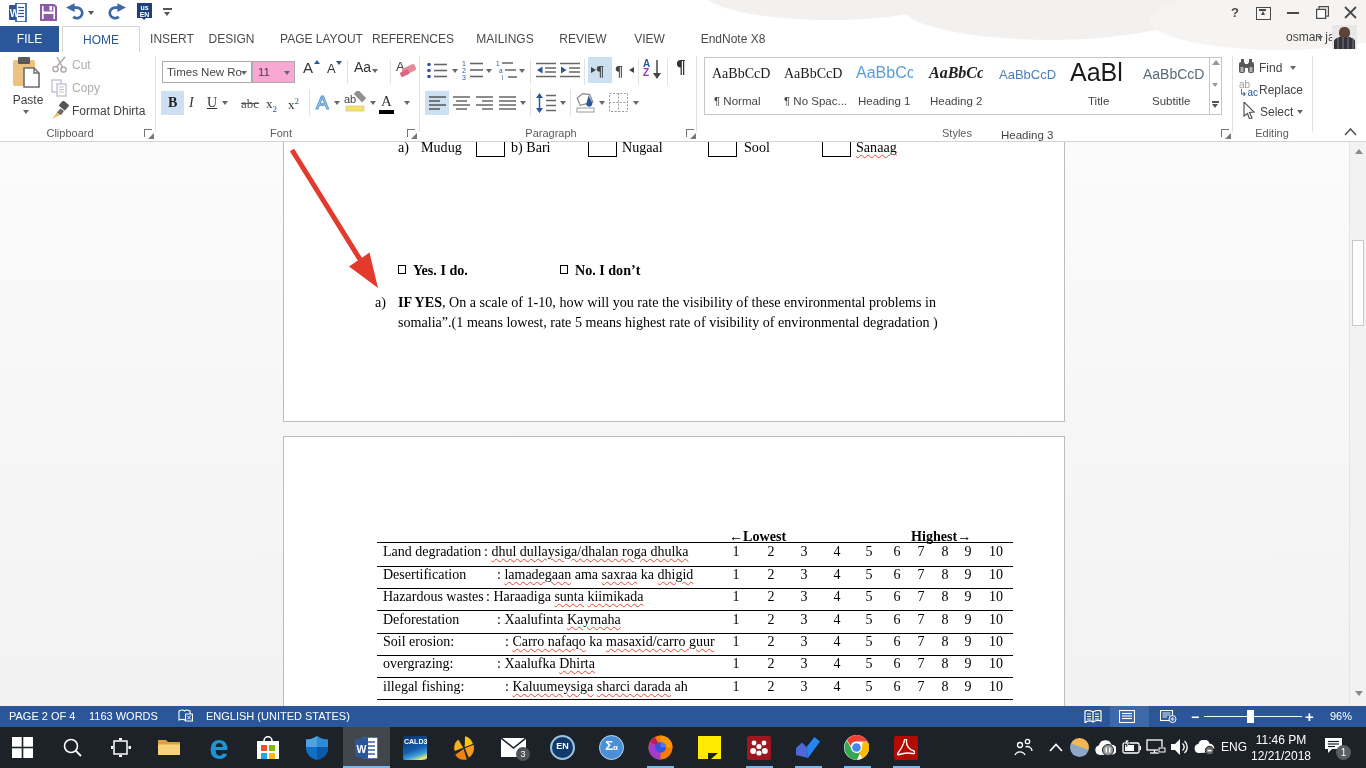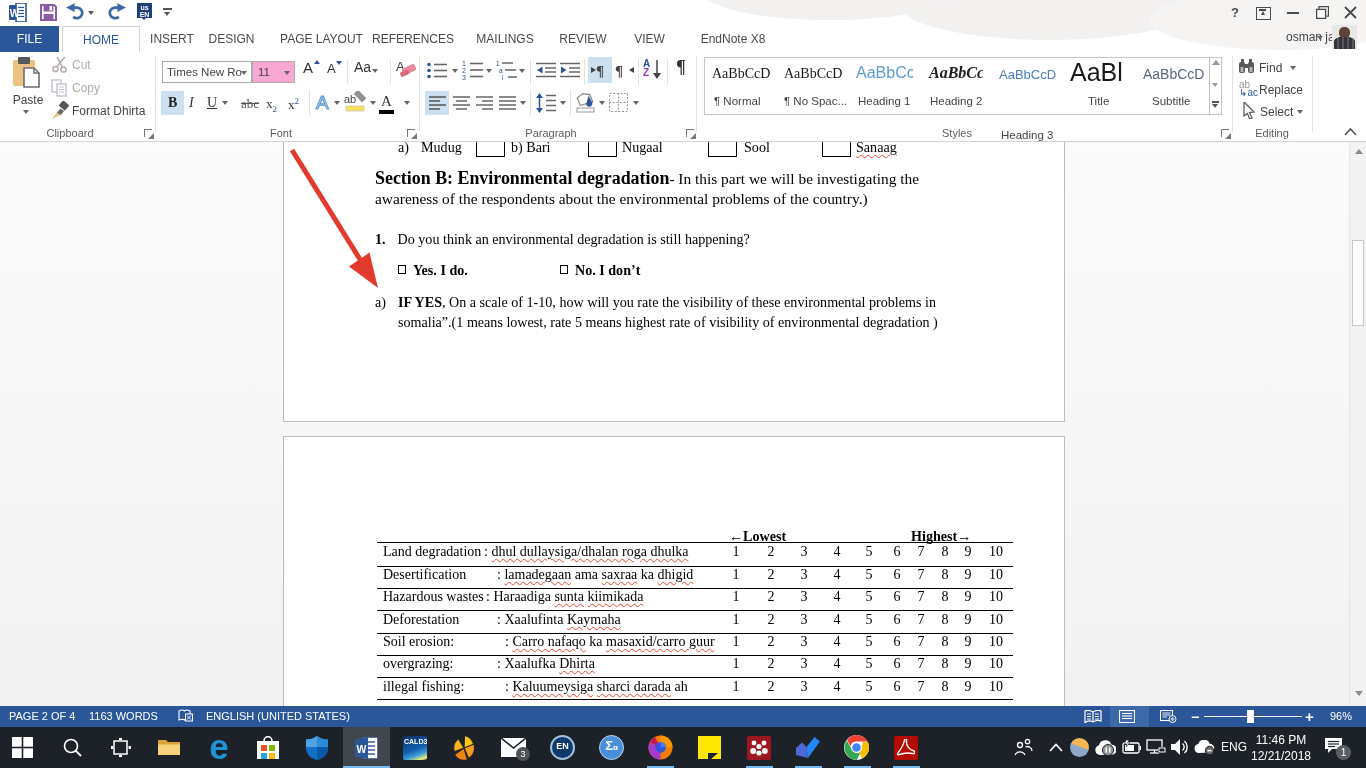--- a/index.html
+++ b/index.html
@@ -404,24 +404,20 @@
         <span class="abs" style="left:421px;">Mudug</span>
    <span class="abs cbx" style="left:476px;top:1px;"></span>
         <span class="abs" style="left:511px;">b) Bari</span>
    <span class="abs cbx" style="left:588px;top:1px;"></span>
         <span class="abs" style="left:622px;">Nugaal</span>
    <span class="abs cbx" style="left:708px;top:1px;"></span>
         <span class="abs" style="left:744px;">Sool</span>
    <span class="abs cbx" style="left:822px;top:1px;"></span>
         <span class="abs wavy" style="left:856px;">Sanaag</span>
  </div>
- <div class="abs ser" style="left:375px;top:27px;width:562px;font-size:15.4px;line-height:20px;">
-   <span style="font-size:17.9px;font-weight:bold;">Section B: Environmental degradation</span>- In this part we will be investigating the awareness of the respondents about the environmental problems of the country.)
- </div>
- <div class="abs ser" style="left:375px;top:90px;font-size:14.1px;"><b>1.</b><span style="margin-left:12px;">Do you think an environmental degradation is still happening?</span></div>
  <div class="abs ser" style="left:398px;top:121px;font-size:14.1px;font-weight:bold;"><span style="display:inline-block;width:6px;height:7px;border:1px solid #000;margin-right:7px;vertical-align:1px;"></span>Yes. I do.</div>
  <div class="abs ser" style="left:560px;top:121px;font-size:14.1px;font-weight:bold;"><span style="display:inline-block;width:6px;height:7px;border:1px solid #000;margin-right:7px;vertical-align:1px;"></span>No. I don’t</div>
  <div class="abs ser" style="left:375px;top:152px;width:570px;font-size:14.1px;line-height:19.8px;">
         <span style="position:absolute;left:0;">a)</span>
         <span style="display:block;margin-left:23px;"><b>IF YES</b>, On a scale of 1-10, how will you rate the visibility of these environmental problems in somalia”.(1 means lowest, rate 5 means highest rate of visibility of environmental degradation )</span>
       </div>
 
  <svg class="abs" style="left:283px;top:0px;" width="120" height="160" viewBox="0 0 120 160">
   <line x1="9" y1="9" x2="78" y2="120" stroke="#e23b2e" stroke-width="5"></line>
   <polygon points="66,125.4 86.5,111.6 95,147 " fill="#e23b2e"></polygon>

